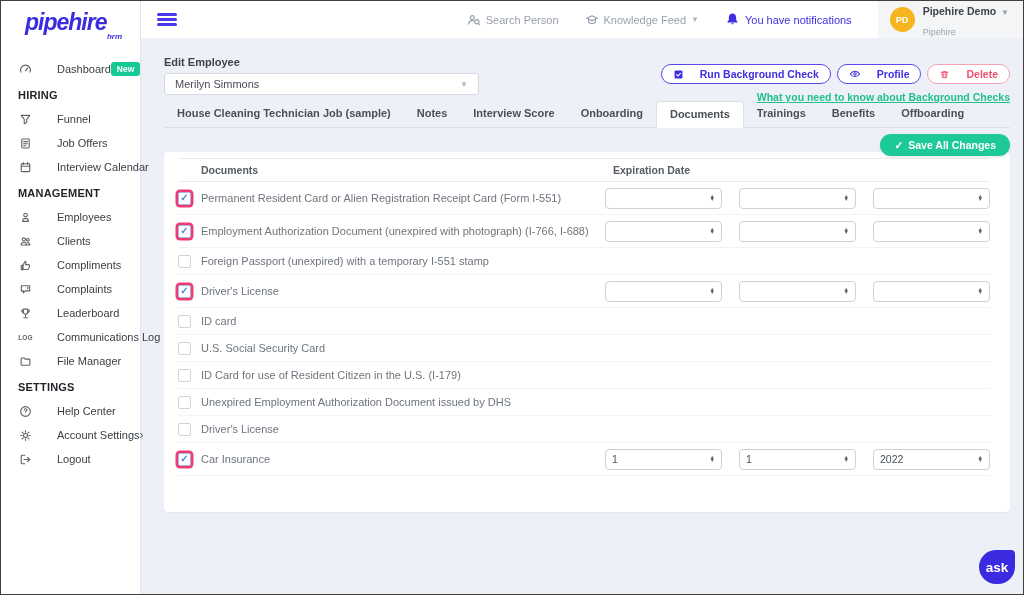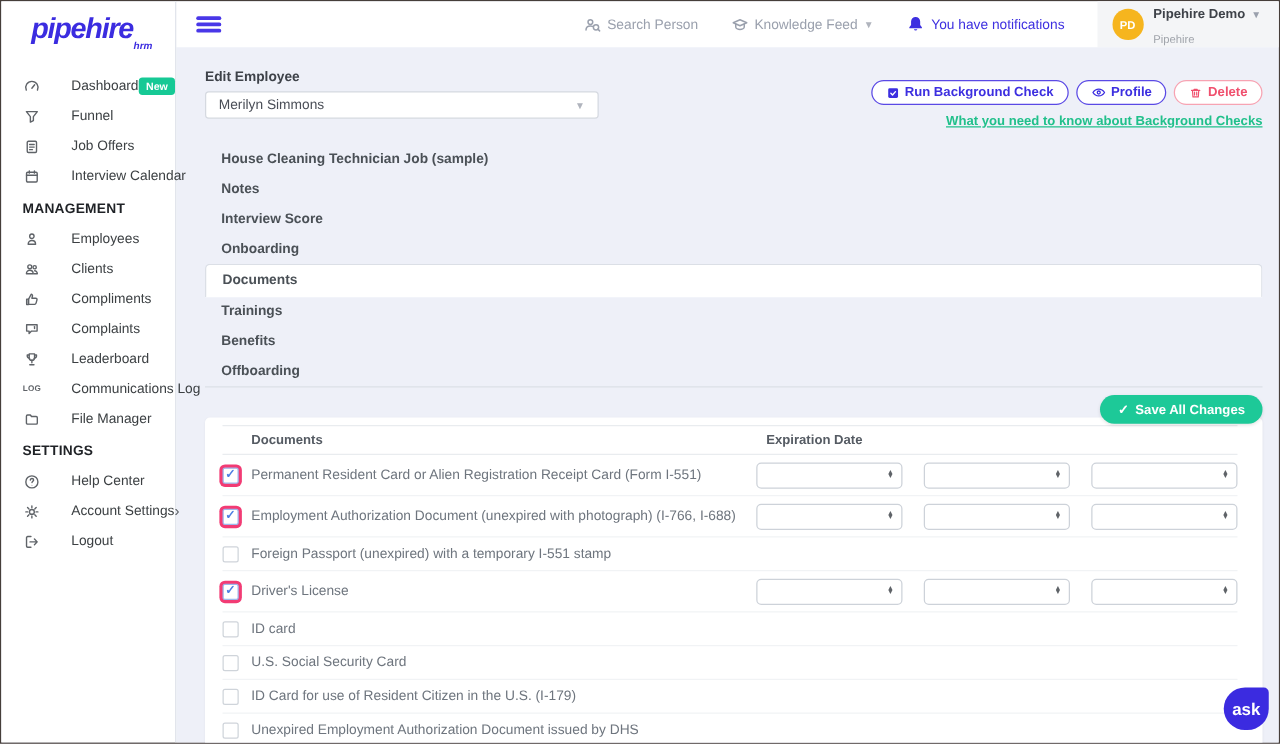--- a/index.html
+++ b/index.html
@@ -38,27 +38,27 @@
   .user-chev { font-size:8px; color:#9aa0ad; margin-left:2px; }
 
   .content { flex:1; background:#eef0f8; padding:18px 13px 0 23px; position:relative; }
 
   
   .content-header { position:relative; }
   .edit-label { font-size:11px; font-weight:700; color:#3e4249; margin-bottom:5px; }
   .employee-select { width:315px; height:22px; background:#fff; border:1px solid #d5d9e0; border-radius:3px; display:flex; align-items:center; justify-content:space-between; padding:0 10px; font-size:11px; color:#4a4e57; cursor:pointer; }
   .header-actions { position:absolute; top:8px; right:0; text-align:right; }
   .btn-row { display:flex; gap:6px; justify-content:flex-end; }
-  .pill-btn { display:flex; align-items:center; gap:4px; border-radius:999px; font-size:10.5px; font-weight:700; padding:3px 11px; background:#fff; cursor:pointer; white-space:nowrap; }
+  .pill-btn { display:flex; align-items:center; gap:16px; border-radius:999px; font-size:10.5px; font-weight:700; padding:3px 11px; background:#fff; cursor:pointer; white-space:nowrap; }
   .btn-primary { border:1px solid #5a49e5; color:#3d2fe0; }
   .btn-danger { border:1px solid #f7a3b2; color:#f0506e; }
   .bg-link { display:inline-block; margin-top:7px; font-size:10.5px; font-weight:700; color:#21c08b; text-decoration:underline; cursor:pointer; }
 
   
-  .tabs { display:flex; margin-top:20px; border-bottom:1px solid #dbdfe6;flex-direction:column; }
+  .tabs { display:flex; margin-top:6px; border-bottom:1px solid #dbdfe6; }
   .tab { font-size:11px; font-weight:700; color:#4a5056; padding:6px 13px 7px; cursor:pointer; white-space:nowrap; margin-bottom:-1px; }
   .tab.active { background:#fff; border:1px solid #dbdfe6; border-bottom:1px solid #fff; border-radius:4px 4px 0 0; }
 
   
   .card-wrap { position:relative; }
   .save-btn { position:absolute; top:-18px; right:0; z-index:3; display:flex; align-items:center; gap:5px; background:#1dc998; color:#fff; font-size:10.5px; font-weight:700; padding:5px 14px; border-radius:999px; border:none; cursor:pointer; box-shadow:0 1px 3px rgba(0,0,0,.12); }
   .card { margin-top:24px; background:#fff; border-radius:4px; box-shadow:0 1px 2px rgba(0,0,0,.05); padding:6px 20px 36px 14px; }
   .table-head { display:flex; align-items:center; height:24px; border-top:1px solid #e9ecef; border-bottom:1px solid #e9ecef; }
   .th-docs { flex:1; padding-left:23px; font-size:10.5px; font-weight:700; color:#555b63; }
   .th-exp { width:385px; flex-shrink:0; padding-left:8px; font-size:10.5px; font-weight:700; color:#555b63; }
@@ -91,20 +91,21 @@
         <div class="nav-item">
           <span class="icon">
             <svg width="13" height="13" viewBox="0 0 14 14" fill="none" stroke="currentColor" stroke-width="1.2" stroke-linecap="round" stroke-linejoin="round">
               <path d="M2.2 9.8a5.3 5.3 0 119.6 0"></path>
               <line x1="7" y1="8.2" x2="9.4" y2="5.2"></line>
             </svg>
           </span>
           <span class="lbl">Dashboard</span>
           <span class="badge-new">New</span>
         </div>
+        <div class="nav-header">HIRING</div>
         <div class="nav-item">
           <span class="icon">
             <svg width="13" height="13" viewBox="0 0 14 14" fill="none" stroke="currentColor" stroke-width="1.2" stroke-linecap="round" stroke-linejoin="round">
               <path d="M2.3 2.5h9.4L8.3 6.8v3.4l-2.6 1.3V6.8z"></path>
             </svg>
           </span>
           <span class="lbl">Funnel</span>
         </div>
         <div class="nav-item">
           <span class="icon">

